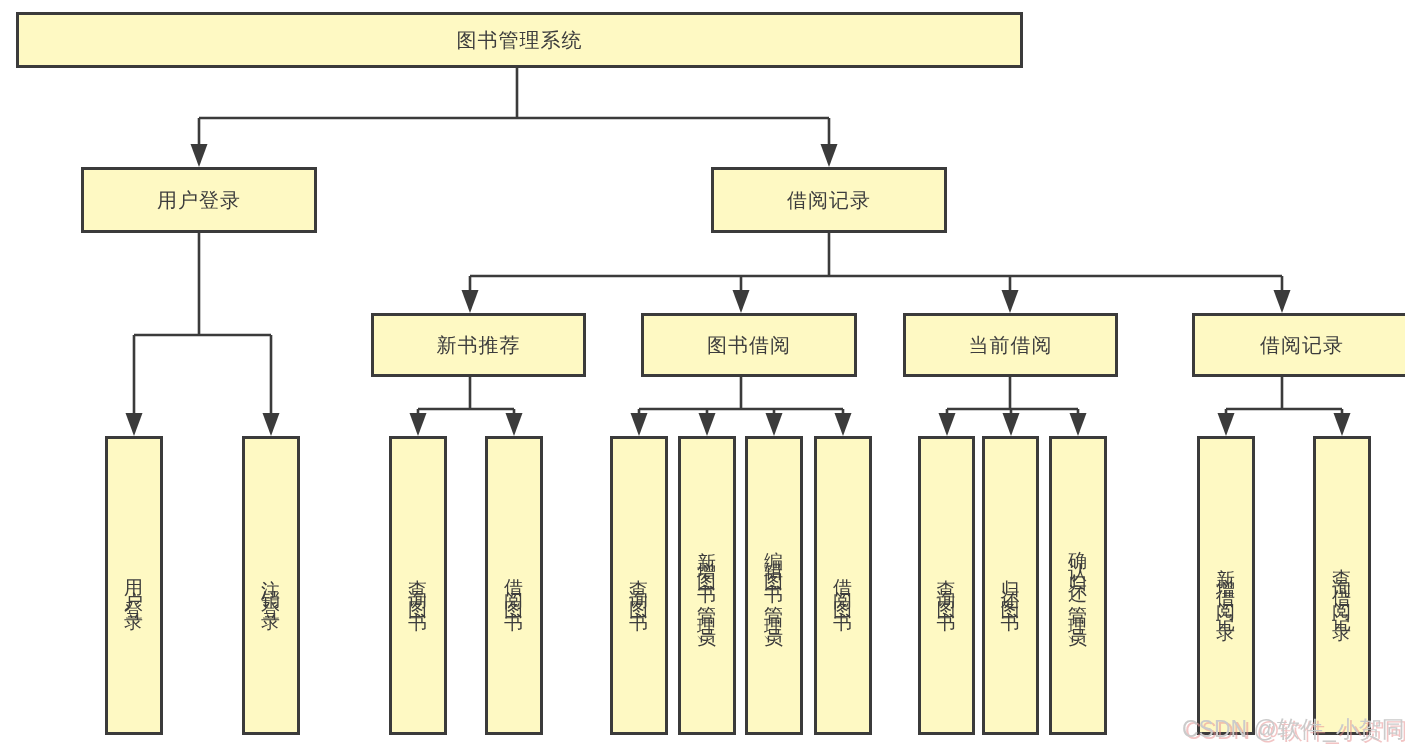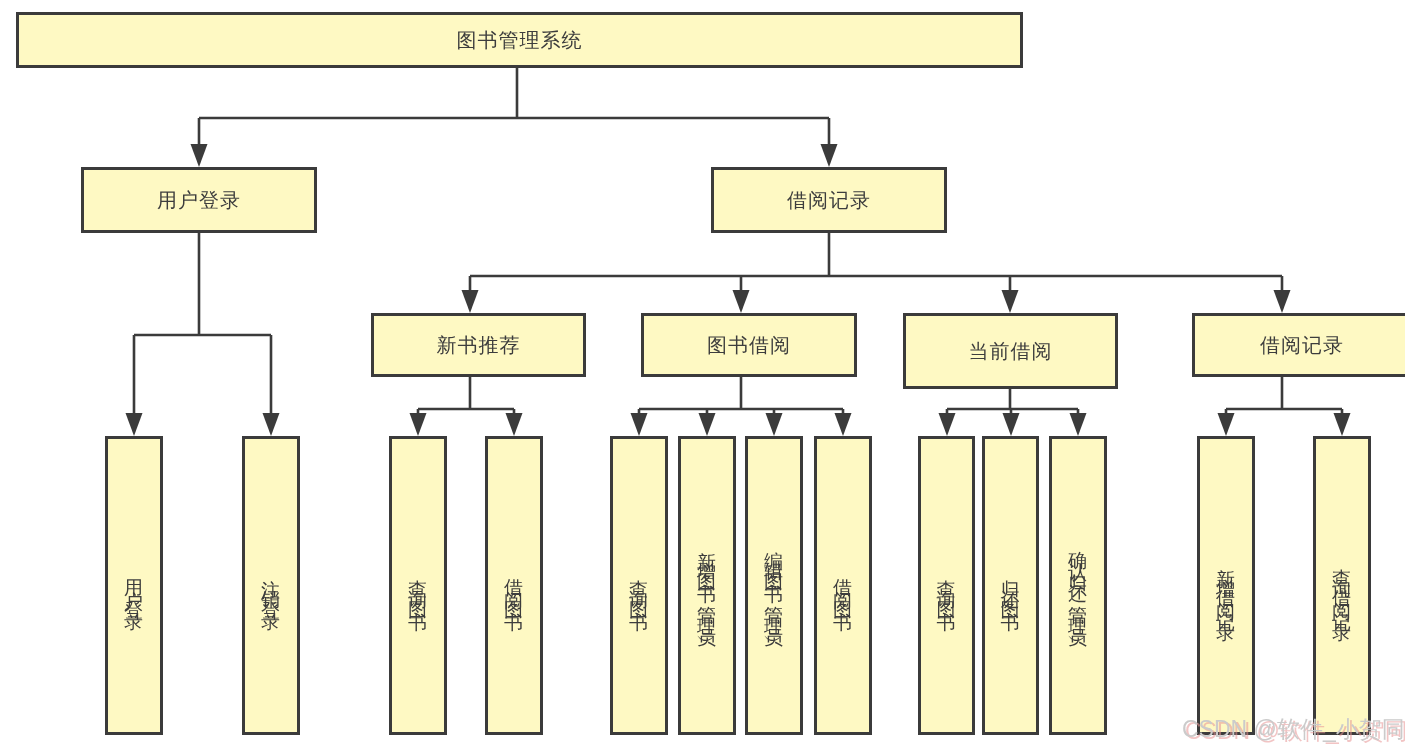--- a/index.html
+++ b/index.html
@@ -15,21 +15,21 @@
   .h-node{font-size:20px;letter-spacing:1px;white-space:nowrap;}
   .v-node{
     writing-mode:vertical-rl;text-orientation:mixed;
     font-size:19px;line-height:1;letter-spacing:11px;
   }
   .root  {left:16px;  top:12px;  width:1007px;height:56px;}
   .n-user{left:81px;  top:167px; width:236px; height:66px;}
   .n-mgmt{left:711px; top:167px; width:236px; height:66px;}
   .n-rec {left:363px; top:313px; width:215px; height:64px;margin-left:8px;}
   .n-bor {left:633px; top:313px; width:216px; height:64px;margin-left:8px;}
-  .n-cur {left:903px; top:313px; width:215px; height:76px;}
+  .n-cur {left:903px; top:313px; width:215px; height:64px;}
   .n-log {left:1192px;top:313px; width:220px; height:64px;}
   .leaf{top:436px;height:299px;width:58px;}
   .l1 {left:105px;} .l2 {left:242px;} .l3 {left:389px;} .l4 {left:485px;}
   .l5 {left:610px;} .l6 {left:678px;} .l7 {left:745px;} .l8 {left:814px;}
   .l9 {left:918px;width:57px;} .l10{left:982px;width:57px;} .l11{left:1049px;}
   .l12{left:1197px;} .l13{left:1313px;}
   .watermark{
     position:absolute;left:1182px;top:714px;z-index:5;
     font-size:23px;color:#cbcbcb;white-space:nowrap;
     text-shadow:3px 2px 0 rgba(232,148,148,0.55);

